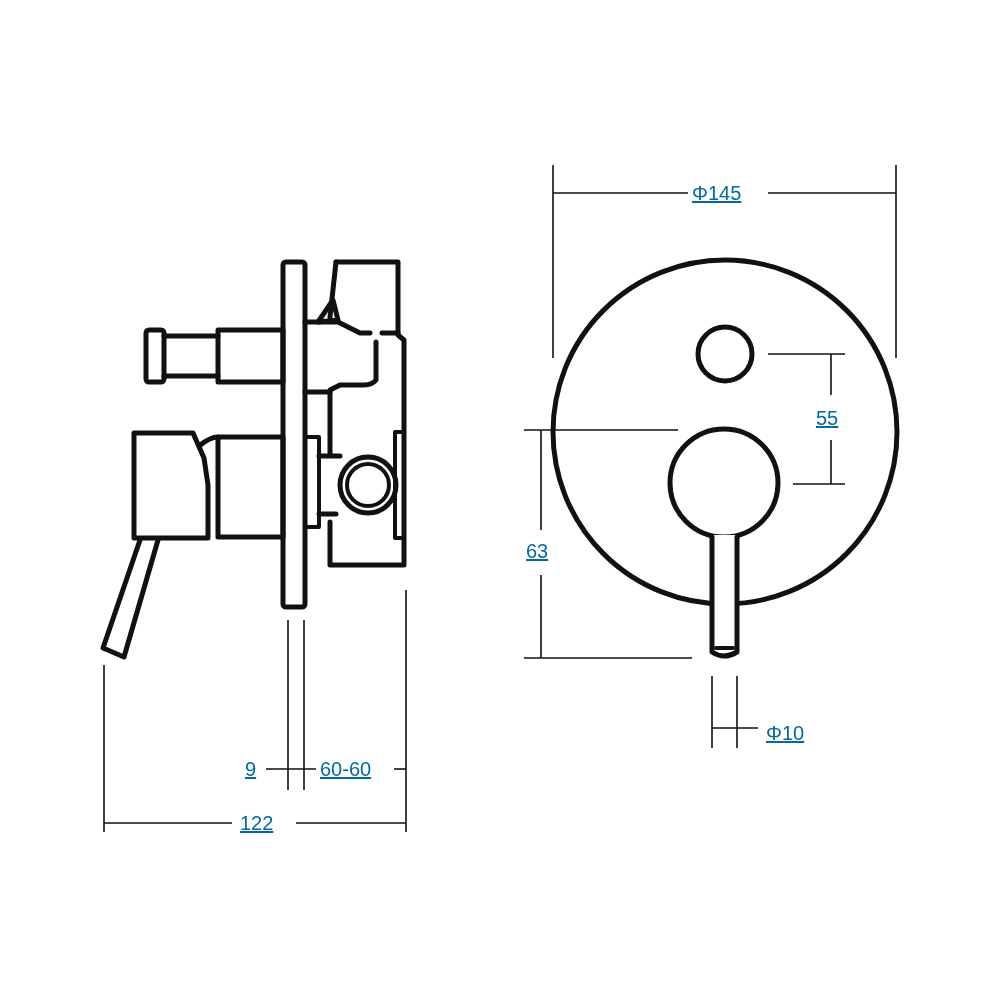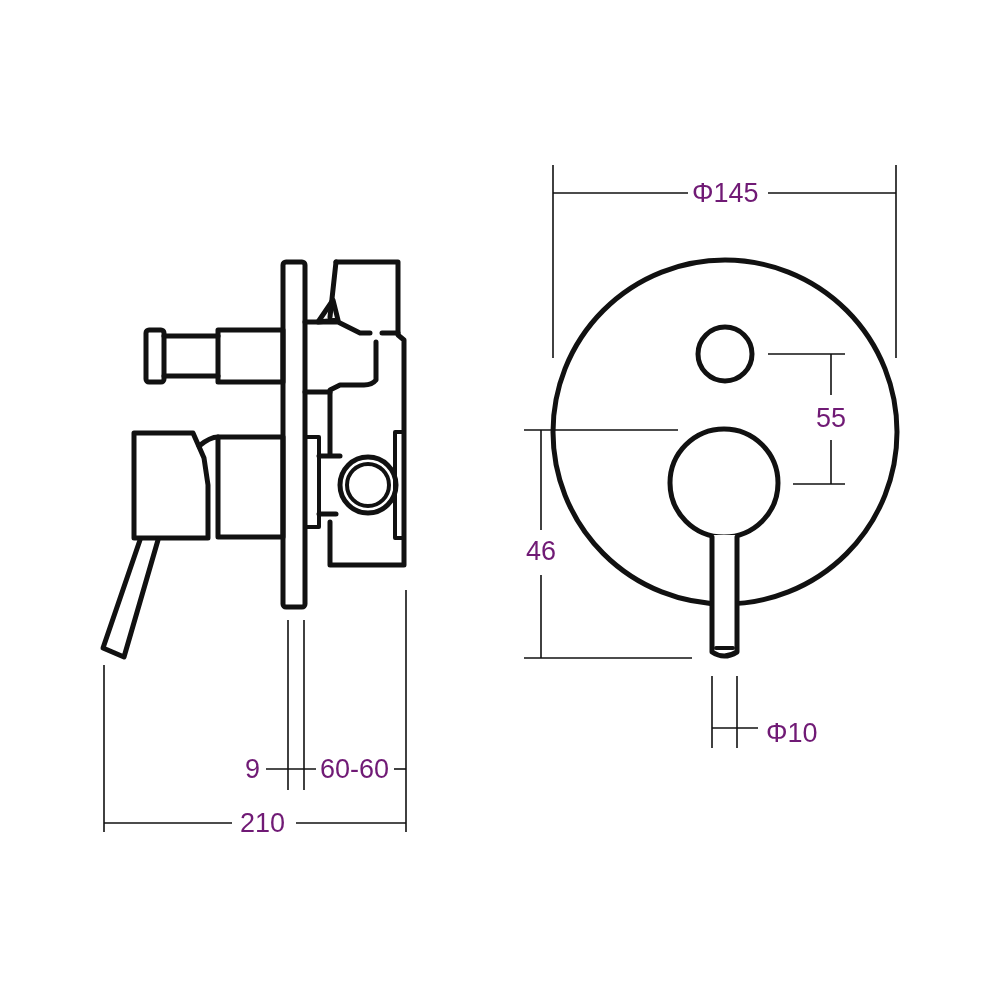--- a/index.html
+++ b/index.html
@@ -4,22 +4,22 @@
   <style>
     html, body { margin: 0; padding: 0; background: #ffffff; }
     body { width: 1000px; height: 1000px; overflow: hidden; }
     #canvas { position: absolute; left: 0; top: 0; width: 1000px; height: 1000px; }
     svg { position: absolute; left: 0; top: 0; }
     .thick { fill: none; stroke: #111; stroke-width: 5; stroke-linejoin: round; stroke-linecap: round; }
     .med { fill: none; stroke: #111; stroke-width: 4; stroke-linejoin: round; stroke-linecap: round; }
     .thin { fill: none; stroke: #111; stroke-width: 1.6; }
     .label {
       position: absolute; font-family: "Liberation Sans", sans-serif;
-      font-size: 27px; color: #701a75; background: #fff; padding: 0 4px;
-      line-height: 26px; white-space: nowrap;
+      font-size: 20px; color: #0369a1; background: #fff; padding: 0 4px;
+      line-height: 26px; white-space: nowrap; text-decoration: underline;
     }
   </style>
 </head>
 <body>
 
 <div id="canvas">
 
   <svg width="1000" height="1000" viewBox="0 0 1000 1000">
 
     <g>
@@ -85,19 +85,19 @@
       <line class="thin" x1="541" y1="575" x2="541" y2="658"></line>
 
       <line class="thin" x1="712" y1="676" x2="712" y2="748"></line>
       <line class="thin" x1="737" y1="676" x2="737" y2="748"></line>
       <line class="thin" x1="712" y1="728" x2="758" y2="728"></line>
     </g>
   </svg>
 
   <span class="label" style="left:241px; top:756px;">9</span>
   <span class="label" style="left:316px; top:756px;">60-60</span>
-  <span class="label" style="left:236px; top:810px;">210</span>
+  <span class="label" style="left:236px; top:810px;">122</span>
 
   <span class="label" style="left:688px; top:180px;">Φ145</span>
   <span class="label" style="left:812px; top:405px;text-align:center;">55</span>
-  <span class="label" style="left:522px; top:538px;">46</span>
+  <span class="label" style="left:522px; top:538px;">63</span>
   <span class="label" style="left:762px; top:720px;">Φ10</span>
 </div>
 
 </body></html>

